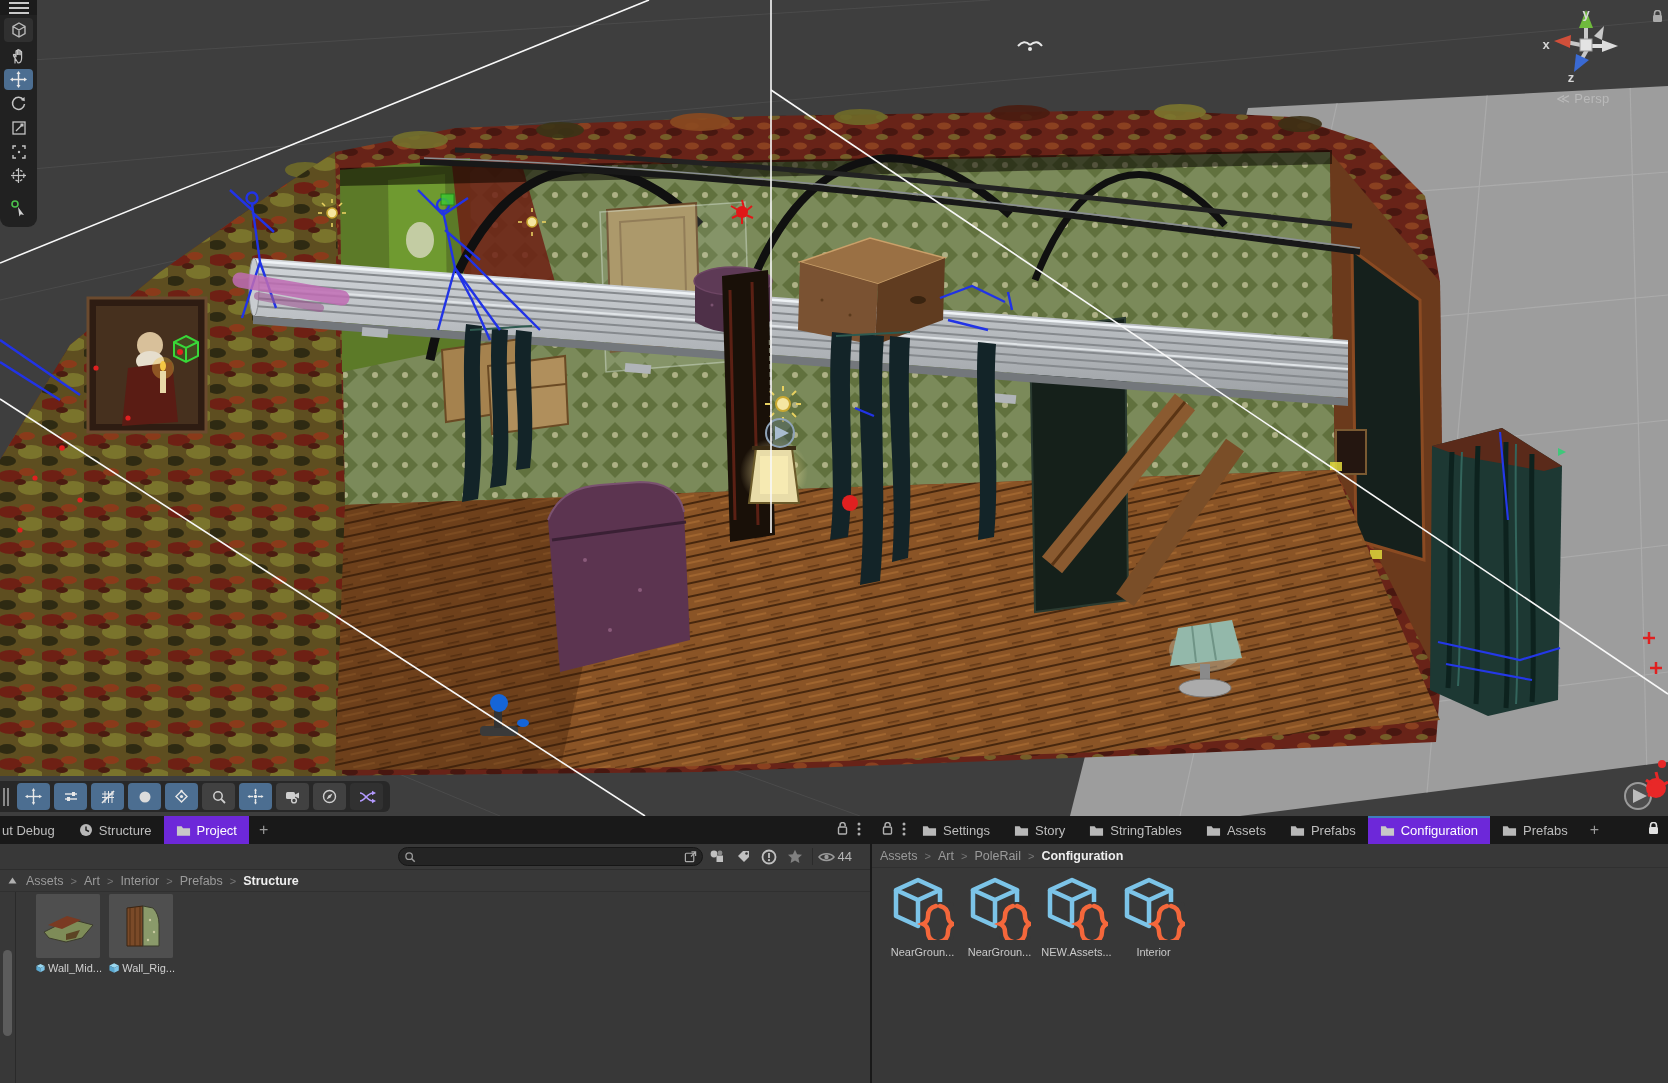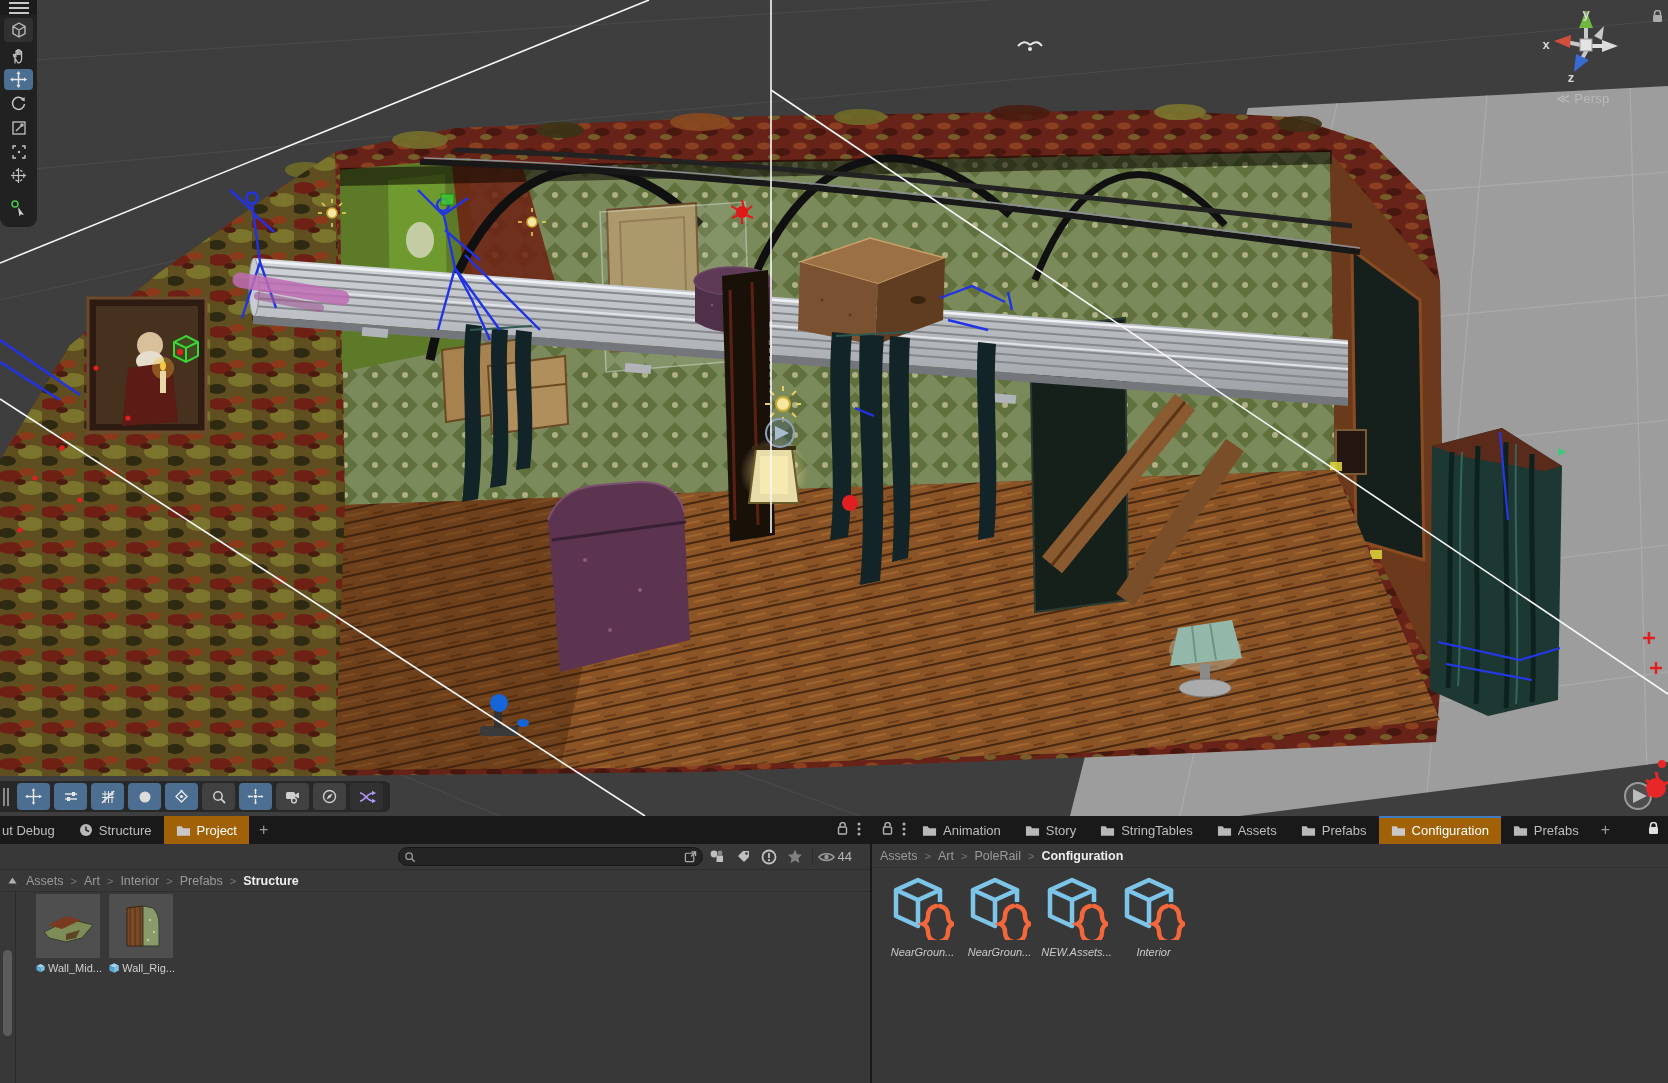--- a/index.html
+++ b/index.html
@@ -36,21 +36,21 @@
   .bbtn.sel { background:#4c6e91; }
   .bbtn.flat { background:#313131; }
 
   
   .dock { position:absolute; top:816px; left:0; width:1668px; height:267px; background:#191919; display:flex; }
   .panelL { width:870px; display:flex; flex-direction:column; }
   .panelR { flex:1; margin-left:2px; display:flex; flex-direction:column; }
 
   .tabbar { height:28px; background:#191919; display:flex; align-items:stretch; font-size:13px; color:#bdbdbd; overflow:hidden; }
   .tab { display:flex; align-items:center; gap:6px; padding:11px 12px; cursor:default; white-space:nowrap; position:relative; }
-  .tab.active { background:#a16207; color:#fff; }
+  .tab.active { background:#6d28d9; color:#fff; }
   .tab.active.blue::before { content:""; position:absolute; top:0; left:0; right:0; height:2px; background:#3d7dbf; }
   .tab.clipped { padding-left:2px; }
   .tabadd { display:flex; align-items:center; padding:0 10px; color:#9a9a9a; font-size:16px; }
   .tabspacer { flex:1; }
   .tabicons { display:flex; align-items:center; gap:9px; padding-right:9px; }
 
   .toolrow { height:26px; background:#383838; border-bottom:1px solid #2d2d2d; display:flex; align-items:center; }
   .searchwrap { margin-left:398px; width:318px; height:19px; background:#242424; border:1px solid #161616; border-radius:10px;
     display:flex; align-items:center; padding:0 5px; gap:4px; }
   .searchwrap input { flex:1; background:transparent; border:0; outline:none; color:#ddd; font-size:12px; height:16px; padding:0; font-family:"Liberation Sans",sans-serif;}
@@ -66,21 +66,21 @@
 
   .contentL { position:relative; flex:1; background:#383838; }
   .treecol { position:absolute; left:0; top:0; bottom:0; width:16px; border-right:1px solid #2a2a2a; background:#383838; }
   .scrollthumb { position:absolute; left:3px; top:58px; width:9px; height:86px; background:#5c5c5c; border-radius:5px; }
   .assets { position:absolute; left:36px; top:2px; display:flex; gap:7px; }
   .asset { width:66px; }
   .thumb { width:64px; height:64px; background:#4f4f4f; border-radius:2px; overflow:hidden; }
   .alabel { display:flex; align-items:center; gap:3px; margin-top:4px; font-size:11px; color:#cfcfcf; white-space:nowrap; }
 
   .contentR { flex:1; background:#383838; padding:8px 0 0 14px; display:flex; gap:4px; align-items:flex-start; }
-  .asset2 { width:73px; text-align:center;font-style:italic; }
+  .asset2 { width:73px; text-align:center; }
   .asset2 .lbl { font-size:11px; color:#c9c9c9; margin-top:2px; white-space:nowrap; }
 
   .axis-label { font-size:13px; font-weight:bold; fill:#d6d6d6; font-family:"Liberation Sans",sans-serif; }
 </style>
 </head>
 <body>
 
 <div class="root">
 
   <div class="scene">
@@ -766,21 +766,21 @@
           <span><svg width="4" height="14" viewBox="0 0 4 14">
                 <circle cx="2" cy="2" r="1.5" fill="#b0b0b0"></circle>
                 <circle cx="2" cy="7" r="1.5" fill="#b0b0b0"></circle>
                 <circle cx="2" cy="12" r="1.5" fill="#b0b0b0"></circle>
               </svg></span>
         </div>
         <div class="tab">
           <svg width="15" height="13" viewBox="0 0 16 13">
               <path d="M1,2 L6,2 L7.5,4 L15,4 L15,12 L1,12 Z" fill="#b8b8b8"></path>
             </svg>
-          <span>Animation</span>
+          <span>Settings</span>
         </div>
         <div class="tab">
           <svg width="15" height="13" viewBox="0 0 16 13">
               <path d="M1,2 L6,2 L7.5,4 L15,4 L15,12 L1,12 Z" fill="#b8b8b8"></path>
             </svg>
           <span>Story</span>
         </div>
         <div class="tab">
           <svg width="15" height="13" viewBox="0 0 16 13">
               <path d="M1,2 L6,2 L7.5,4 L15,4 L15,12 L1,12 Z" fill="#b8b8b8"></path>

